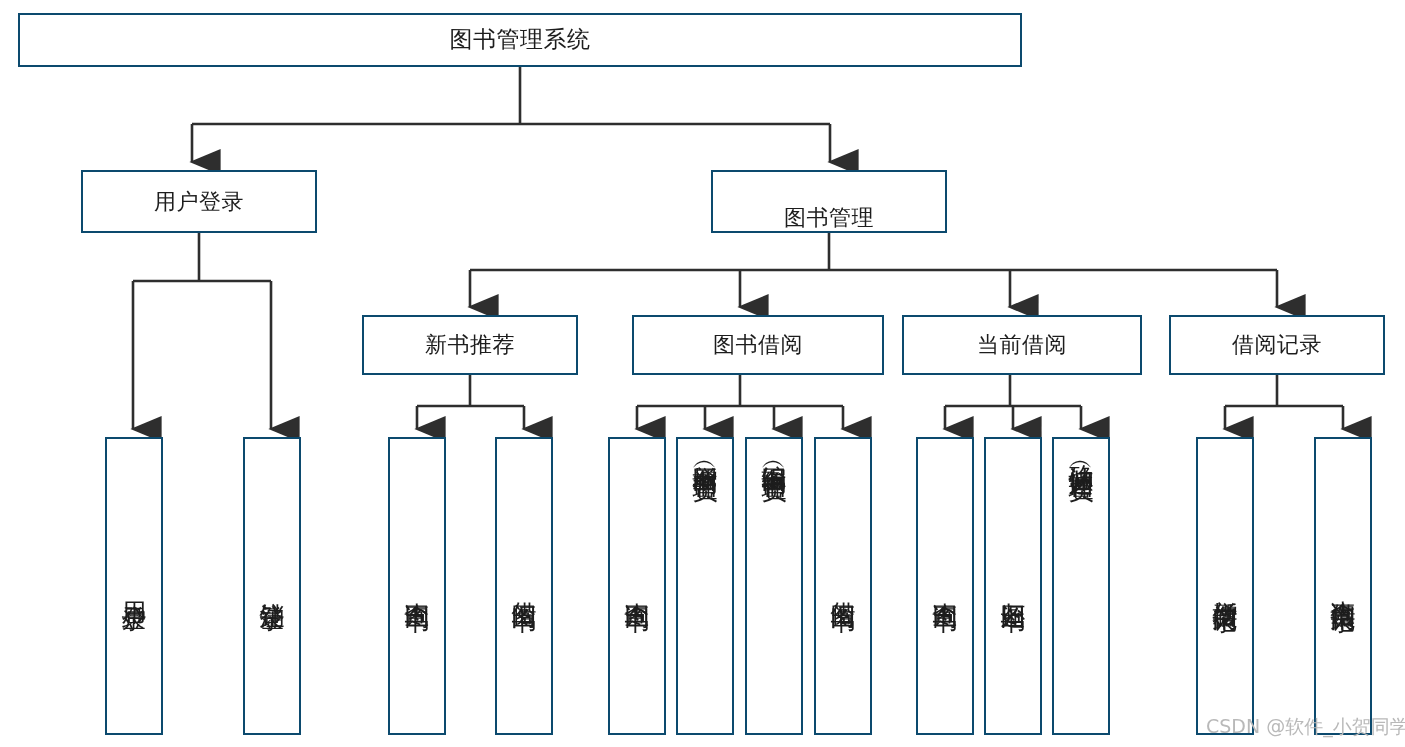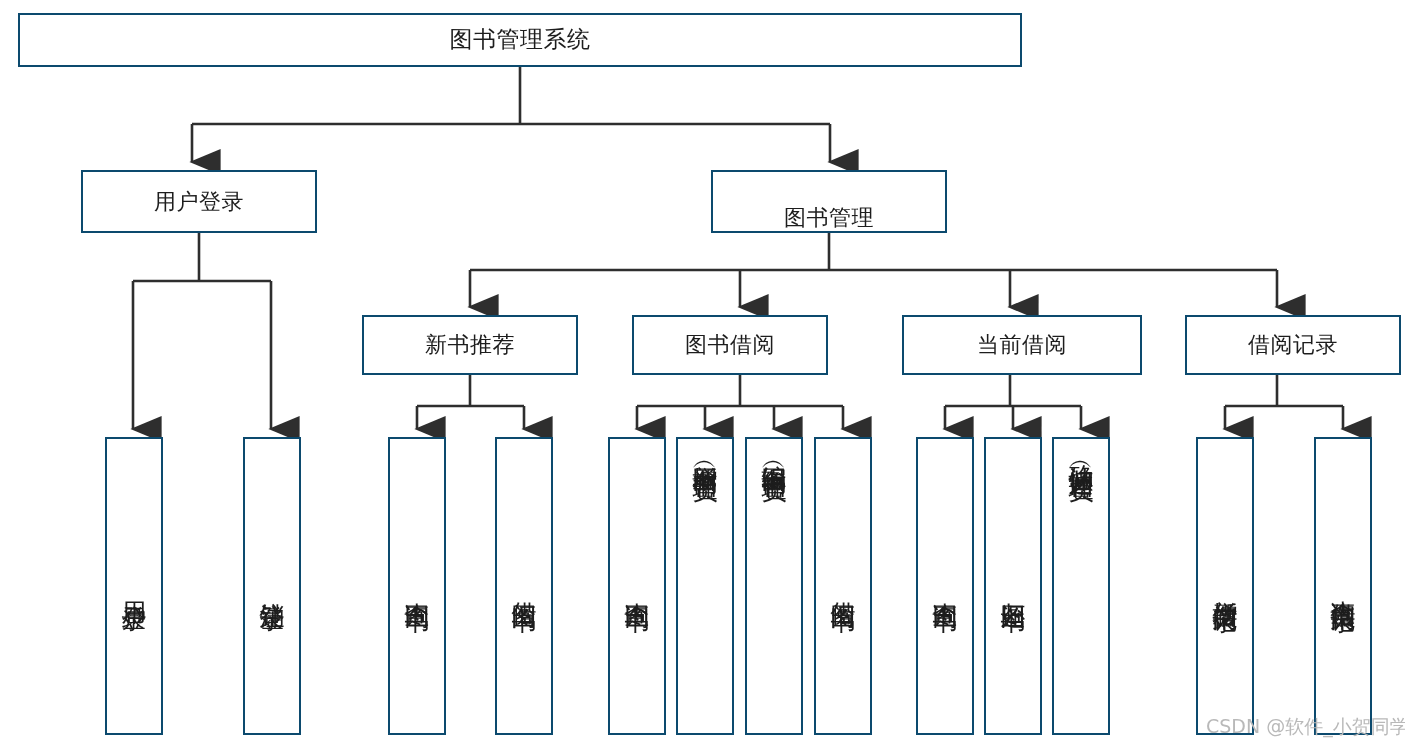--- a/index.html
+++ b/index.html
@@ -149,29 +149,29 @@
   </div>
 
   <div class="node h" style="left:711px; top:170px; width:236px; height:63px;align-items:flex-end;">
     <span class="node-label">图书管理</span>
   </div>
 
   <div class="node h" style="left:362px; top:315px; width:216px; height:60px;">
     <span class="node-label">新书推荐</span>
   </div>
 
-  <div class="node h" style="left:632px; top:315px; width:196px; height:60px;">
+  <div class="node h" style="left:632px; top:315px; width:252px; height:60px;">
     <span class="node-label">图书借阅</span>
   </div>
 
   <div class="node h" style="left:902px; top:315px; width:240px; height:60px;">
     <span class="node-label">当前借阅</span>
   </div>
 
-  <div class="node h" style="left:1169px; top:315px; width:216px; height:60px;margin-left:16px;">
+  <div class="node h" style="left:1169px; top:315px; width:216px; height:60px;">
     <span class="node-label">借阅记录</span>
   </div>
 
   <div class="node v center" style="left:105px; top:437px; width:58px; height:298px;">
     <span class="node-label">用户登录</span>
   </div>
 
   <div class="node v center" style="left:243px; top:437px; width:58px; height:298px;">
     <span class="node-label">注销登录</span>
   </div>

